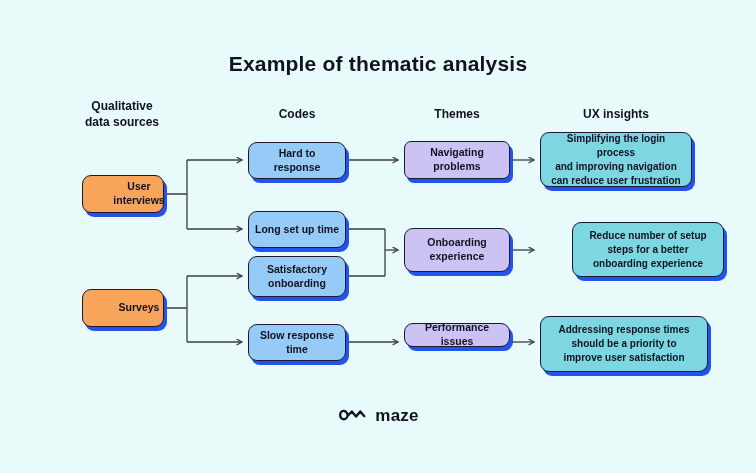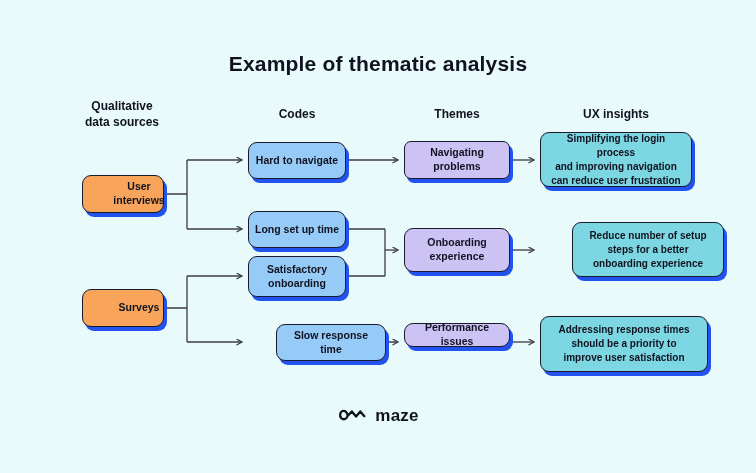--- a/index.html
+++ b/index.html
@@ -60,21 +60,21 @@
   .box-source  { background: var(--source-fill);  font-size: 10.5px; padding-left: 38px; }
   .box-code    { background: var(--code-fill);    font-size: 10.5px; }
   .box-theme   { background: var(--theme-fill);   font-size: 10.5px; }
   .box-insight { background: var(--insight-fill); font-size: 10px; line-height: 1.4; }
 
   .src-user-interviews { left: 82px;  top: 175px; width: 82px;  height: 38px; }
   .src-surveys         { left: 82px;  top: 289px; width: 82px;  height: 38px; }
   .code-1 { left: 248px; top: 142px; width: 98px;  height: 37px; }
   .code-2 { left: 248px; top: 211px; width: 98px;  height: 37px; }
   .code-3 { left: 248px; top: 256px; width: 98px;  height: 41px; }
-  .code-4 { left: 248px; top: 324px; width: 110px;  height: 37px; margin-left: 28px; }
+  .code-4 { left: 248px; top: 324px; width: 98px;  height: 37px; }
   .theme-1 { left: 404px; top: 141px; width: 106px; height: 38px; border-radius: 7px; }
   .theme-2 { left: 404px; top: 228px; width: 106px; height: 44px; }
   .theme-3 { left: 404px; top: 323px; width: 106px; height: 24px; }
   .ins-1 { left: 540px; top: 132px; width: 152px; height: 55px; }
   .ins-2 { left: 572px; top: 222px; width: 152px; height: 55px; }
   .ins-3 { left: 540px; top: 316px; width: 168px; height: 56px; }
 
   .logo {
     position: absolute; left: 0; top: 401px; width: 756px; height: 30px;
     display: flex; align-items: center; justify-content: center; gap: 8px;
@@ -113,21 +113,21 @@
     <path class="conn" d="M385,250 H398" marker-end="url(#arr)"></path>
     <path class="conn" d="M346,342 H398" marker-end="url(#arr)"></path>
     <path class="conn" d="M510,160 H534" marker-end="url(#arr)"></path>
     <path class="conn" d="M510,250 H534" marker-end="url(#arr)"></path>
     <path class="conn" d="M510,342 H534" marker-end="url(#arr)"></path>
   </svg>
 
   <div class="box box-source src-user-interviews">User interviews</div>
   <div class="box box-source src-surveys">Surveys</div>
 
-  <div class="box box-code code-1">Hard to navigate</div>
+  <div class="box box-code code-1">Hard to response</div>
   <div class="box box-code code-2">Long set up time</div>
   <div class="box box-code code-3">Satisfactory
 onboarding</div>
   <div class="box box-code code-4">Slow response time</div>
 
   <div class="box box-theme theme-1">Navigating problems</div>
   <div class="box box-theme theme-2">Onboarding
 experience</div>
   <div class="box box-theme theme-3">Performance issues</div>
 

